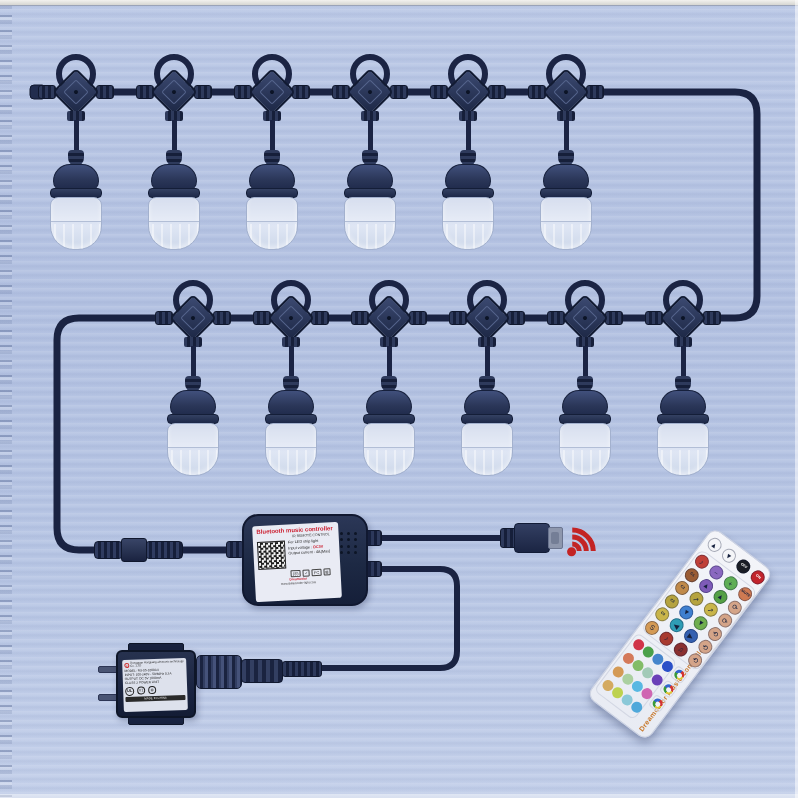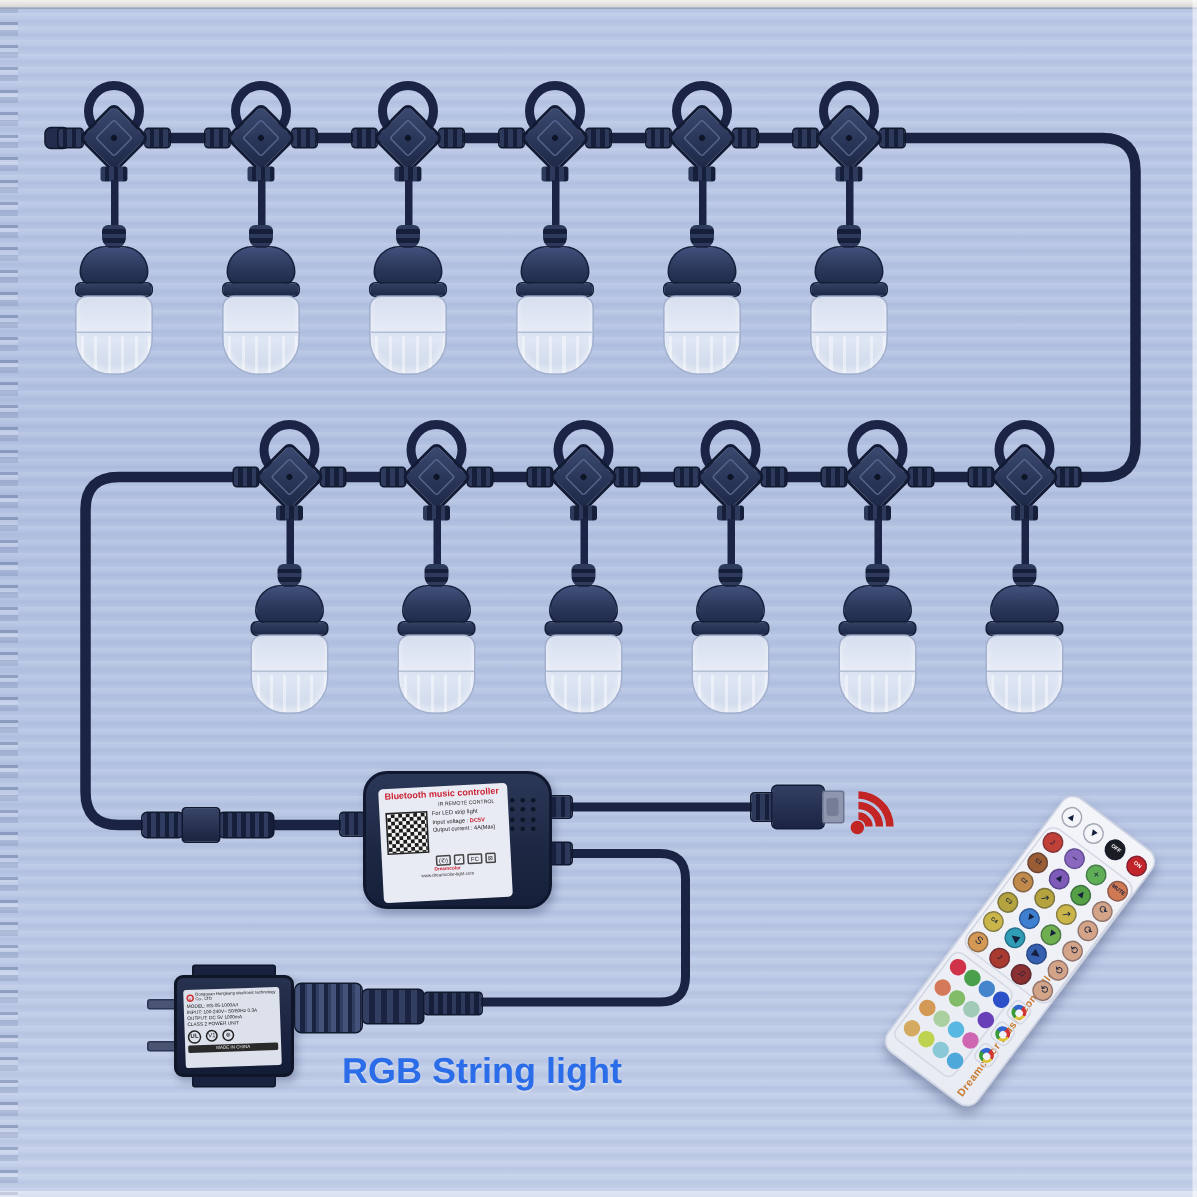--- a/index.html
+++ b/index.html
@@ -380,21 +380,20 @@
         <div class="v1-badge">V1</div>
         <div class="v1-badge">⊗</div>
       </div>
       <div class="ad-made">MADE IN CHINA</div>
     </div>
   </div>
   <div class="nut"></div>
   <div class="ad-plug"></div>
   <div class="ad-plug2"></div>
 
-  <div class="caption">RGB String light</div>
 
   <div class="remote" id="remote">
     <div class="box" style="left:2px;top:24px;width:72px;height:101px;"></div>
     <div class="box" style="left:2px;top:129px;width:50px;height:73px;border-radius:6px;"></div>
     <div class="remote-footer">Dreamcolor music controller</div>
   <div class="rbtn" style="left: 4px; top: 6px; background: rgb(244, 245, 248); color: rgb(21, 32, 61);">▲</div>
       <div class="rbtn" style="left: 22px; top: 6px; background: rgb(244, 245, 248); color: rgb(21, 32, 61);">▼</div>
       <div class="rbtn small-text" style="left: 40px; top: 6px; background: rgb(26, 29, 36); color: rgb(255, 255, 255);">OFF</div>
       <div class="rbtn small-text" style="left: 58px; top: 6px; background: rgb(194, 36, 44); color: rgb(255, 255, 255);">ON</div>
       <div class="rbtn" style="left: 4px; top: 27px; background: rgb(192, 64, 56); color: rgb(21, 32, 61);">♪</div>

